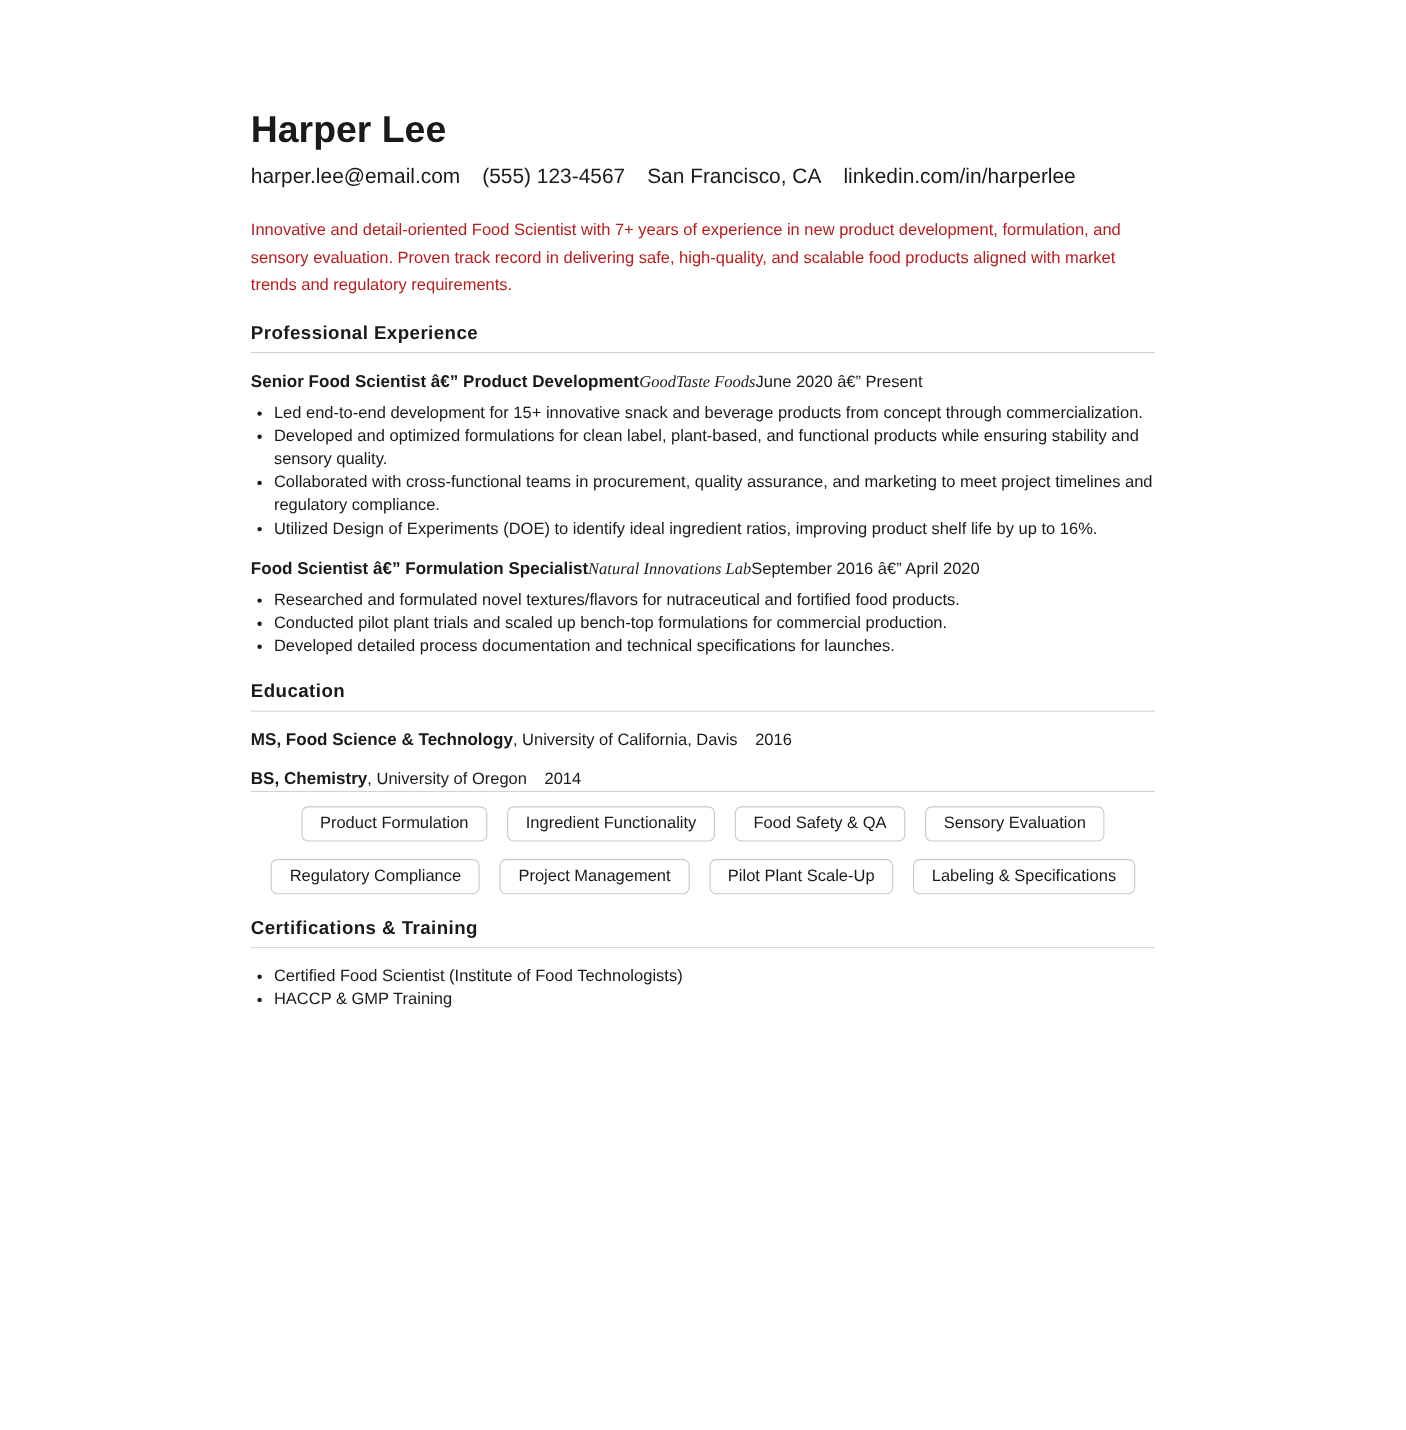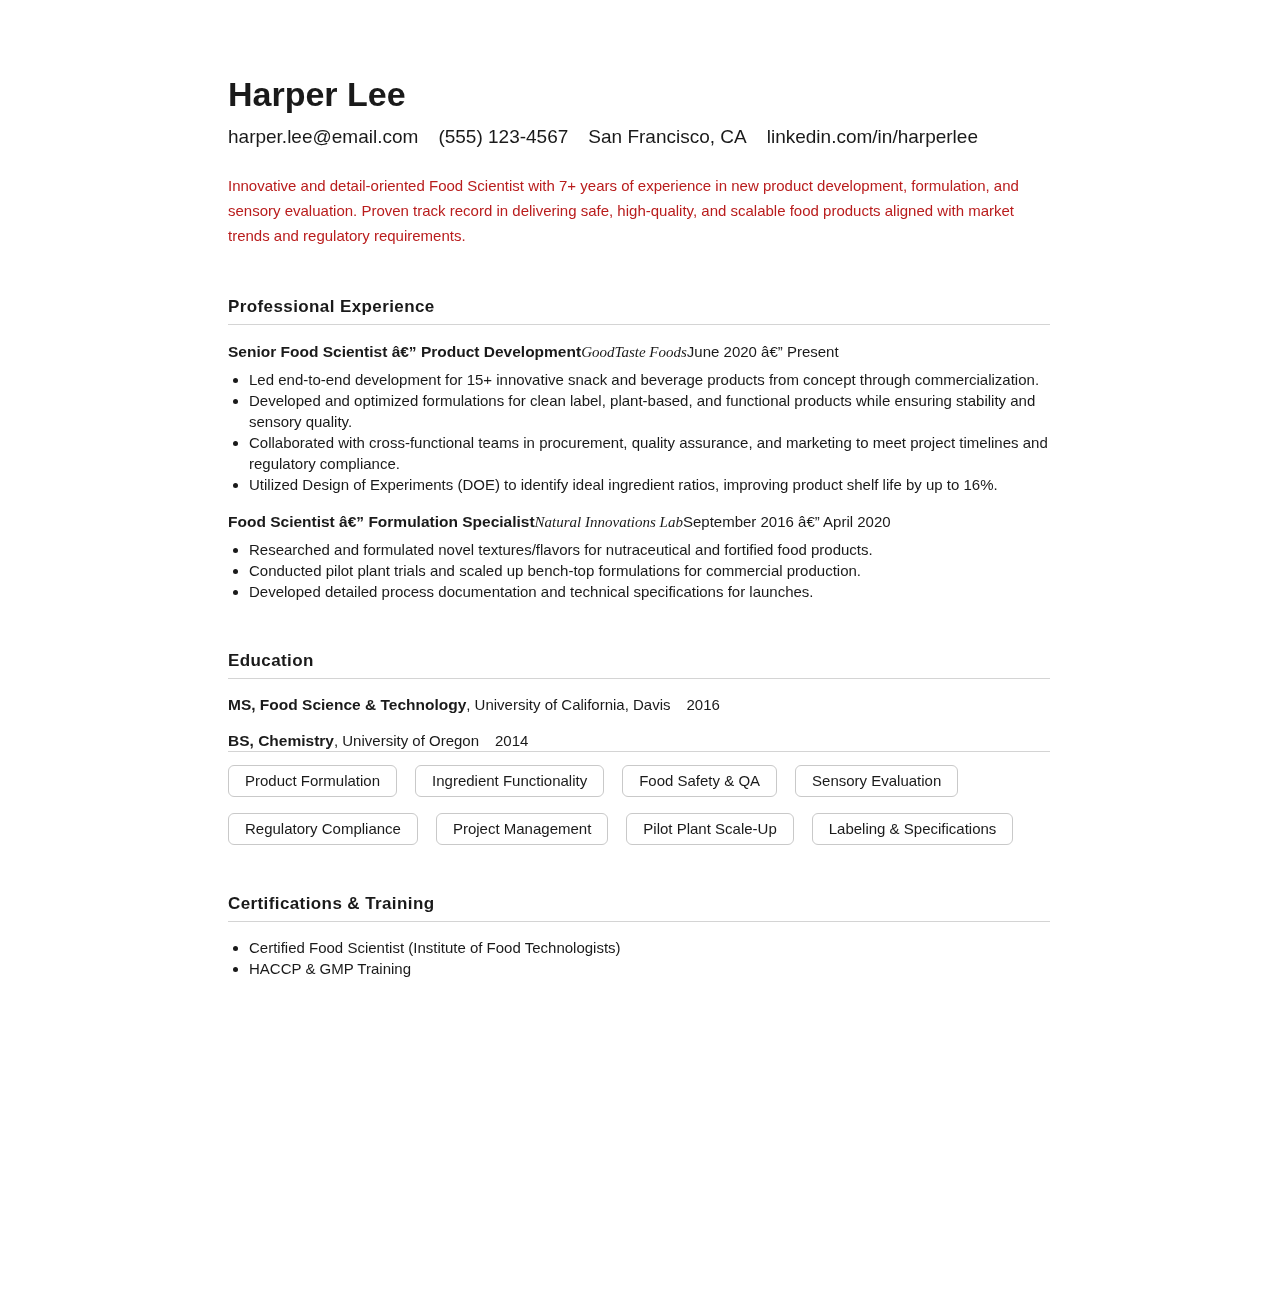--- a/index.html
+++ b/index.html
@@ -10,21 +10,21 @@
   }
   body {
     width: 1278px;
     min-height: 1300px;
     font-family: "Liberation Sans", sans-serif;
     color: #1a1a1a;
   }
   .page {
     width: 822px;
     margin: 0 auto;
-    padding-top: 72px;
+    padding-top: 96px;
     padding-bottom: 60px;
   }
   h1.name {
     font-size: 34px;
     font-weight: bold;
     line-height: 44px;
     margin: 0 0 11px 0;
     color: #1a1a1a;
   }
   .contact-row {
@@ -38,21 +38,21 @@
     margin: 26px 0 0 0;
     font-size: 15px;
     line-height: 25px;
     color: #b91c1c;
   }
   h2.section-heading {
     font-size: 17px;
     font-weight: bold;
     letter-spacing: 0.4px;
     line-height: 22px;
-    margin: 48px 0 6px 0;
+    margin: 20px 0 6px 0;
     color: #1a1a1a;
   }
   hr.section-rule {
     border: none;
     border-top: 1px solid #d4d4d4;
     margin: 0;
   }
   .job-header {
     display: flex;
     justify-content: flex-start;
@@ -93,20 +93,21 @@
   .edu-school {
   }
   .edu-year {
     margin-left: 16px;
   }
   .skills-wrap {
     display: flex;
     flex-wrap: wrap;
     gap: 16px 18px;
     margin-top: 13px;
+    justify-content: center;
   }
   .skill-pill {
     display: inline-block;
     border: 1px solid #c9c9c9;
     border-radius: 6px;
     background: #ffffff;
     padding: 6px 16px;
     font-size: 15px;
     line-height: 18px;
     color: #1a1a1a;

